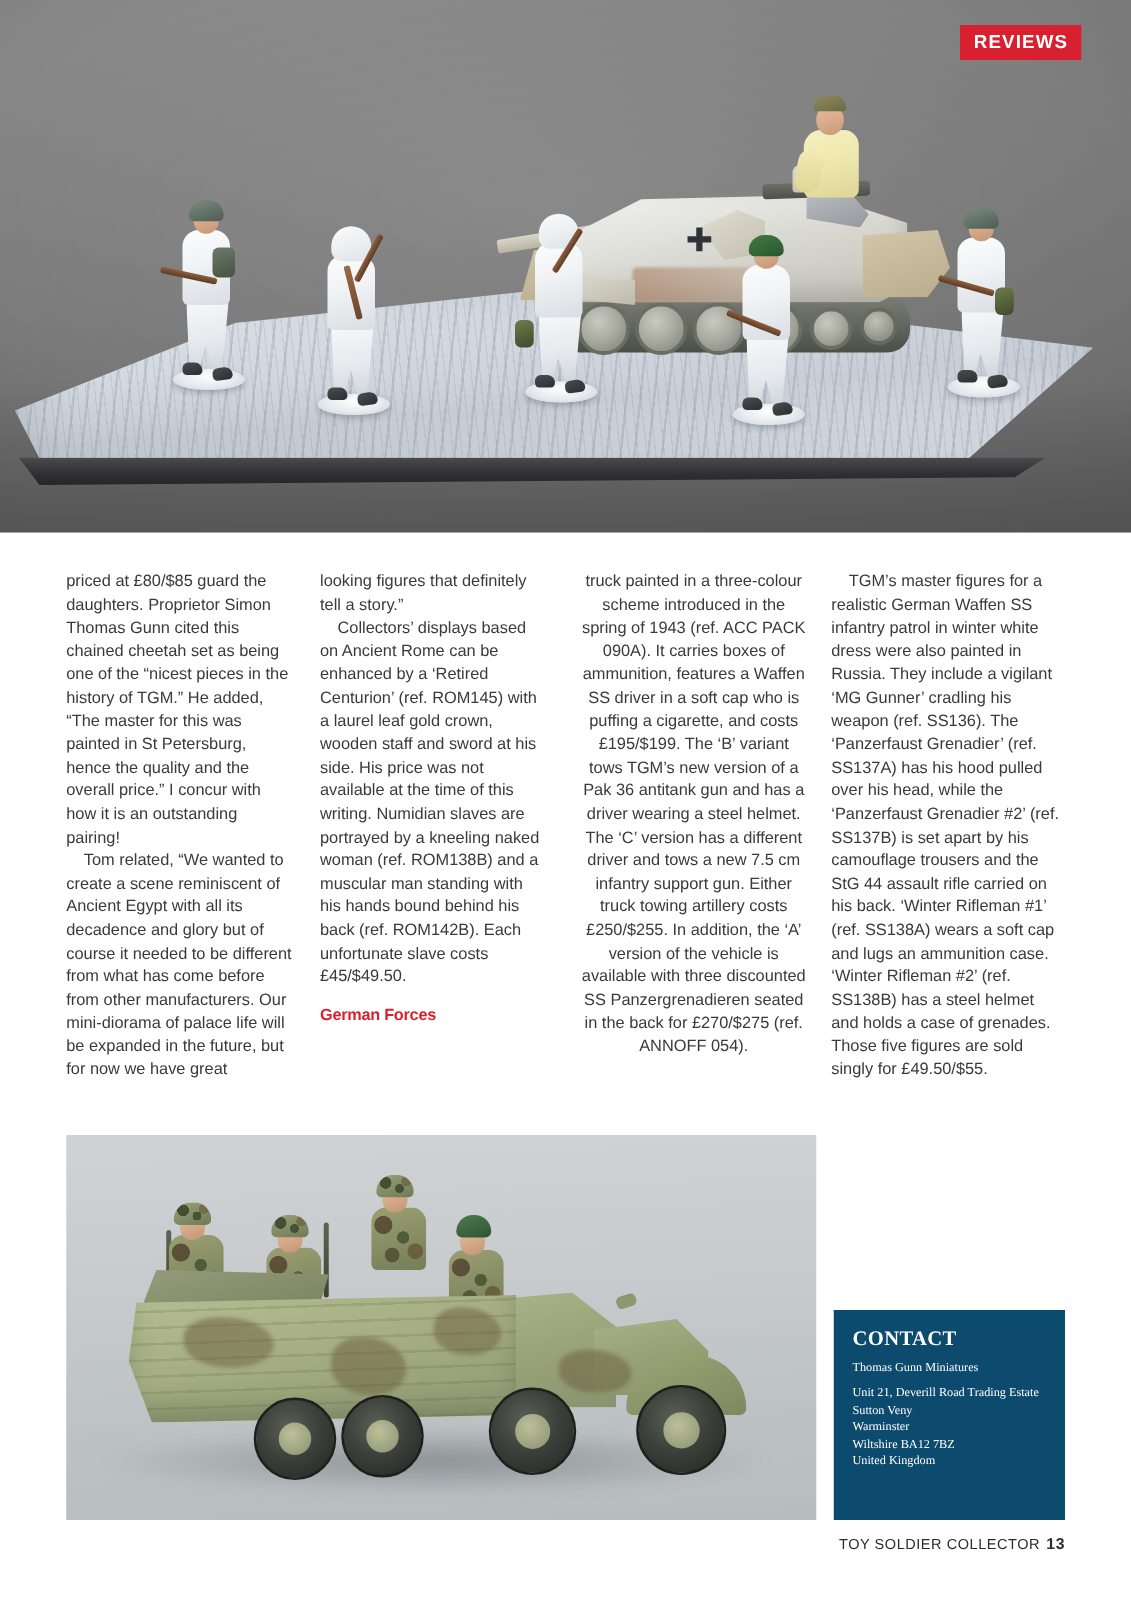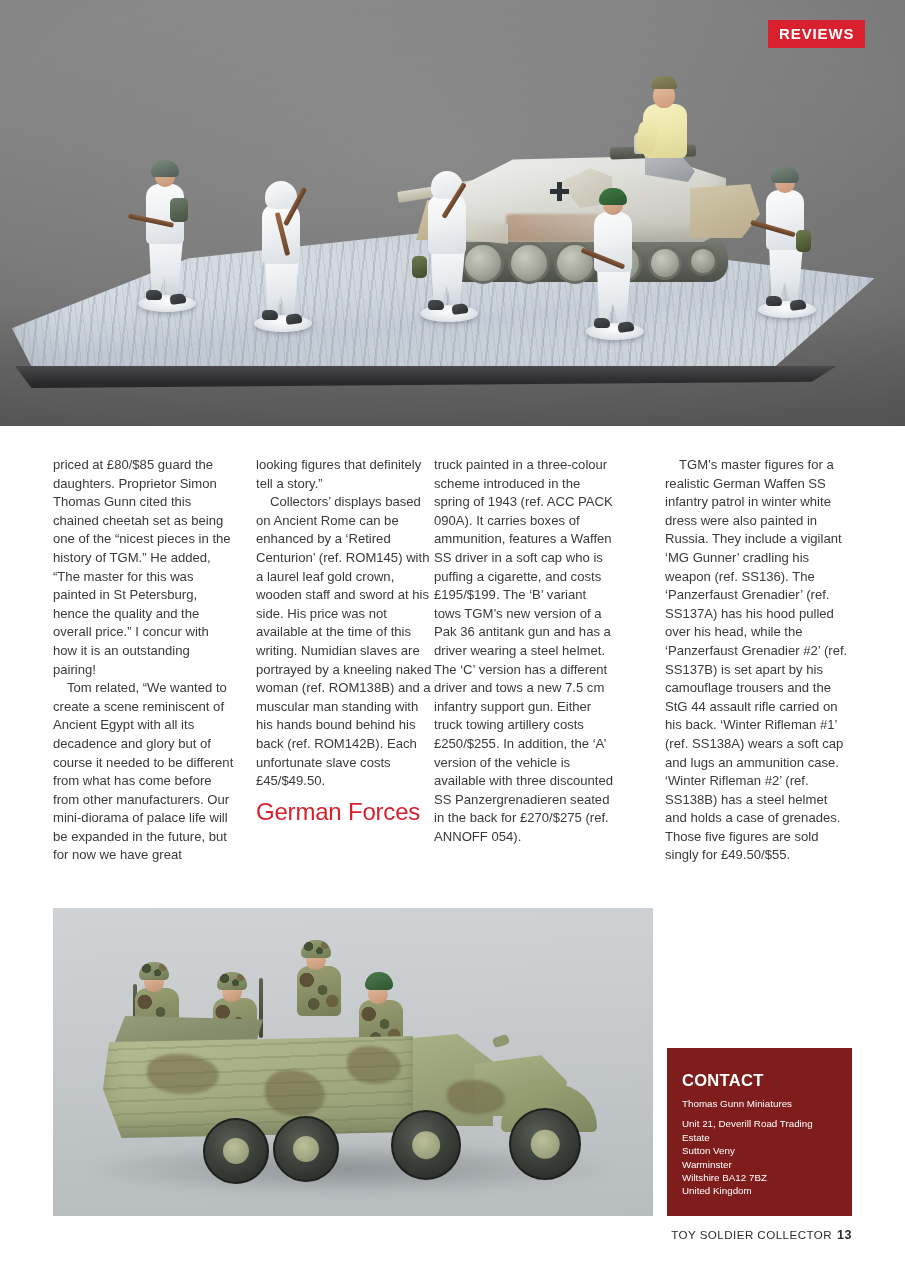--- a/index.html
+++ b/index.html
@@ -211,25 +211,25 @@
   
   .col{
     position:absolute;top:456px;width:182px;
     font-size:13.1px;line-height:18.6px;color:#3a3a3a;
     text-align:left;
   }
   .col p{margin:0;}
   .col p.indent{text-indent:14px;}
   .c1{left:53px;}
   .c2{left:256px;}
-  .c3{left:434px;}
+  .c3{left:464px;text-align:center;}
   .c4{left:665px;width:185px;}
 
   .sec-head{
-    color:#d9202e;font-weight:normal;font-size:24px;line-height:20px;
+    color:#d9202e;font-weight:bold;font-size:13px;line-height:20px;
     margin:11px 0 1px 0;letter-spacing:-.2px;
   }
 
   
   .photo2{
     position:absolute;left:53px;top:908px;width:600px;height:308px;
     background:linear-gradient(178deg,#cfd3d5 0%,#c6cacd 42%,#bdc2c5 72%,#b7bcbf 100%);
     overflow:hidden;
   }
   .p2-caption{
@@ -330,22 +330,23 @@
       radial-gradient(circle at 22% 28%, rgba(74,58,38,.75) 0 14%, rgba(255,255,255,0) 15%),
       radial-gradient(circle at 58% 48%, rgba(58,70,40,.7) 0 13%, rgba(255,255,255,0) 14%),
       radial-gradient(circle at 80% 70%, rgba(96,80,48,.7) 0 12%, rgba(255,255,255,0) 13%),
       radial-gradient(circle at 38% 76%, rgba(60,52,34,.6) 0 12%, rgba(255,255,255,0) 13%),
       linear-gradient(165deg,#9a9e72,#767e58);
   }
 
   
   .contact{
     position:absolute;left:667px;top:1048px;width:185px;height:168px;
-    background:#7f1d1d;color:#ffffff;box-sizing:border-box;
-    padding:23px 13px 12px 15px;
+    background:#0c4a6e;color:#ffffff;box-sizing:border-box;
+    padding:13px 13px 12px 15px;
+    font-family:Liberation Serif, serif;
   }
   .contact h3{
     margin:0 0 7px 0;font-size:16.5px;letter-spacing:.3px;font-weight:bold;
   }
   .contact .line{font-size:9.8px;line-height:13.4px;}
   .contact .grp{margin-top:7px;}
 
   .footer{
     position:absolute;right:53px;top:1228px;
     font-size:11.6px;letter-spacing:.45px;color:#2b2b2b;

